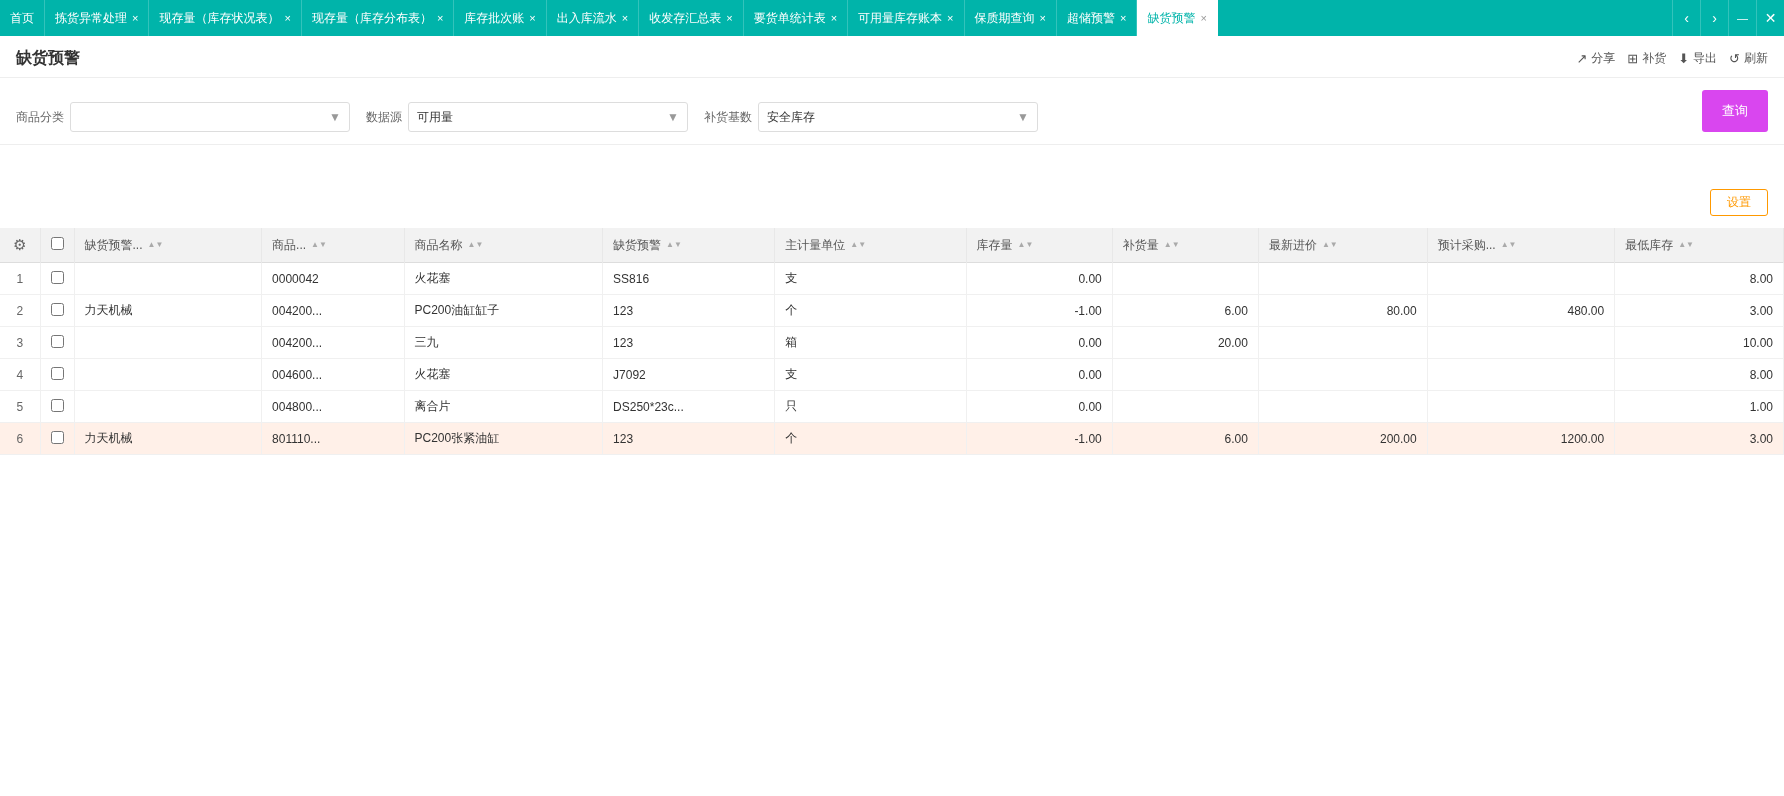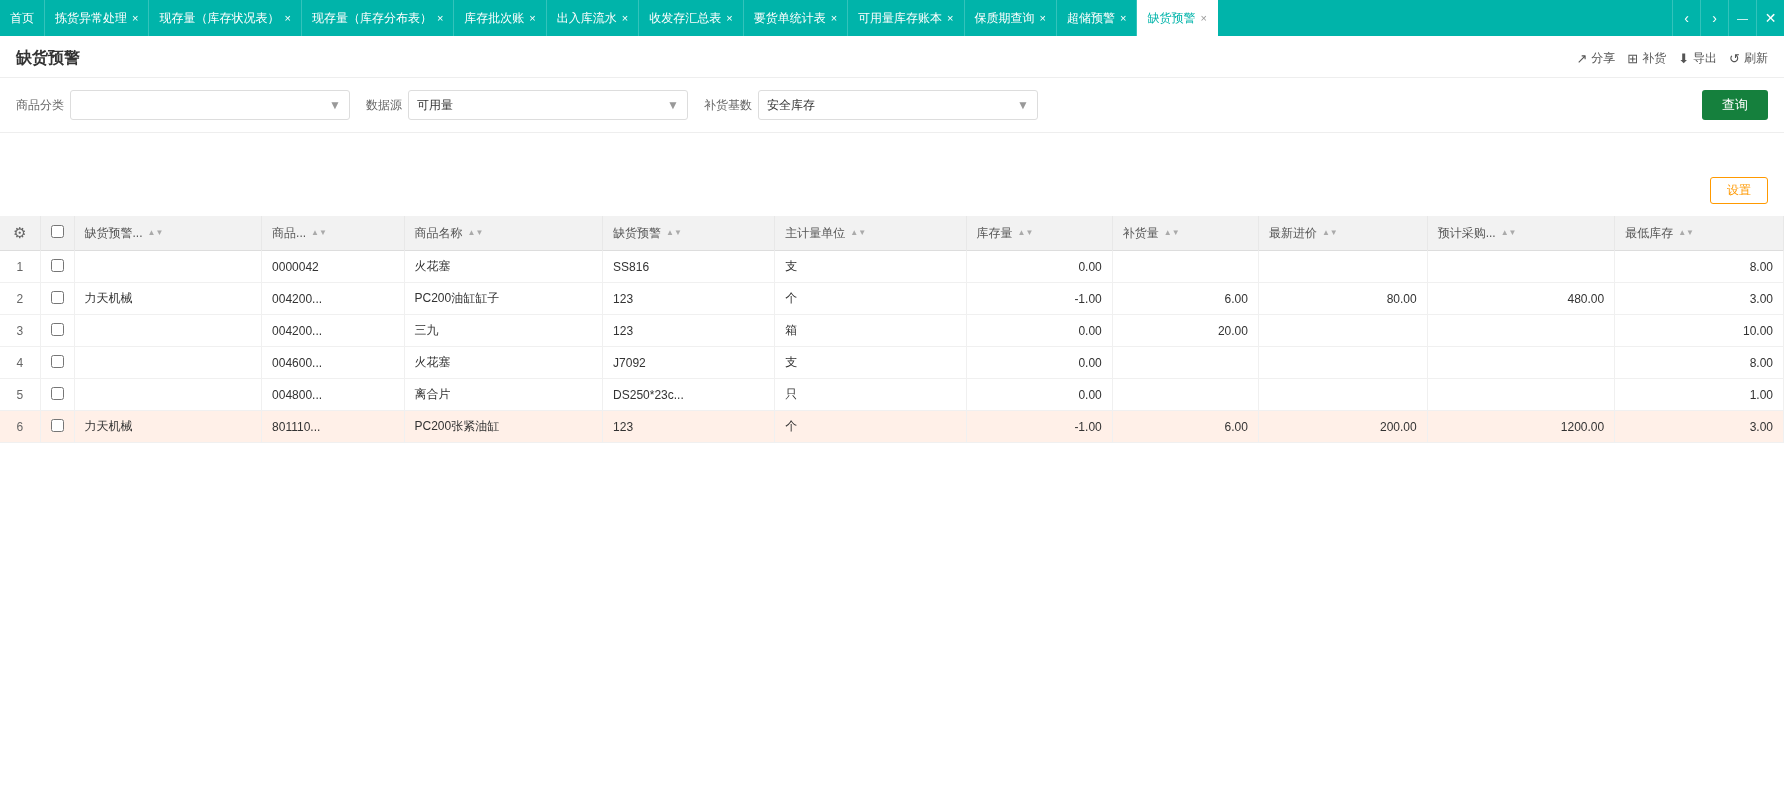--- a/index.html
+++ b/index.html
@@ -130,24 +130,24 @@
     .filter-select .arrow {
       margin-left: auto;
       color: #999;
     }
     .filter-actions {
       margin-left: auto;
       display: flex;
       gap: 8px;
     }
     .btn-query {
-      background: #15803d;
+      background: #d946ef;
       color: #fff;
       border: none;
-      padding: 6px 20px;
+      padding: 12px 20px;
       border-radius: 3px;
       cursor: pointer;
       font-size: 13px;
     }
     .btn-settings {
       background: #fff;
       color: #ff9900;
       border: 1px solid #ff9900;
       padding: 4px 16px;
       border-radius: 3px;

